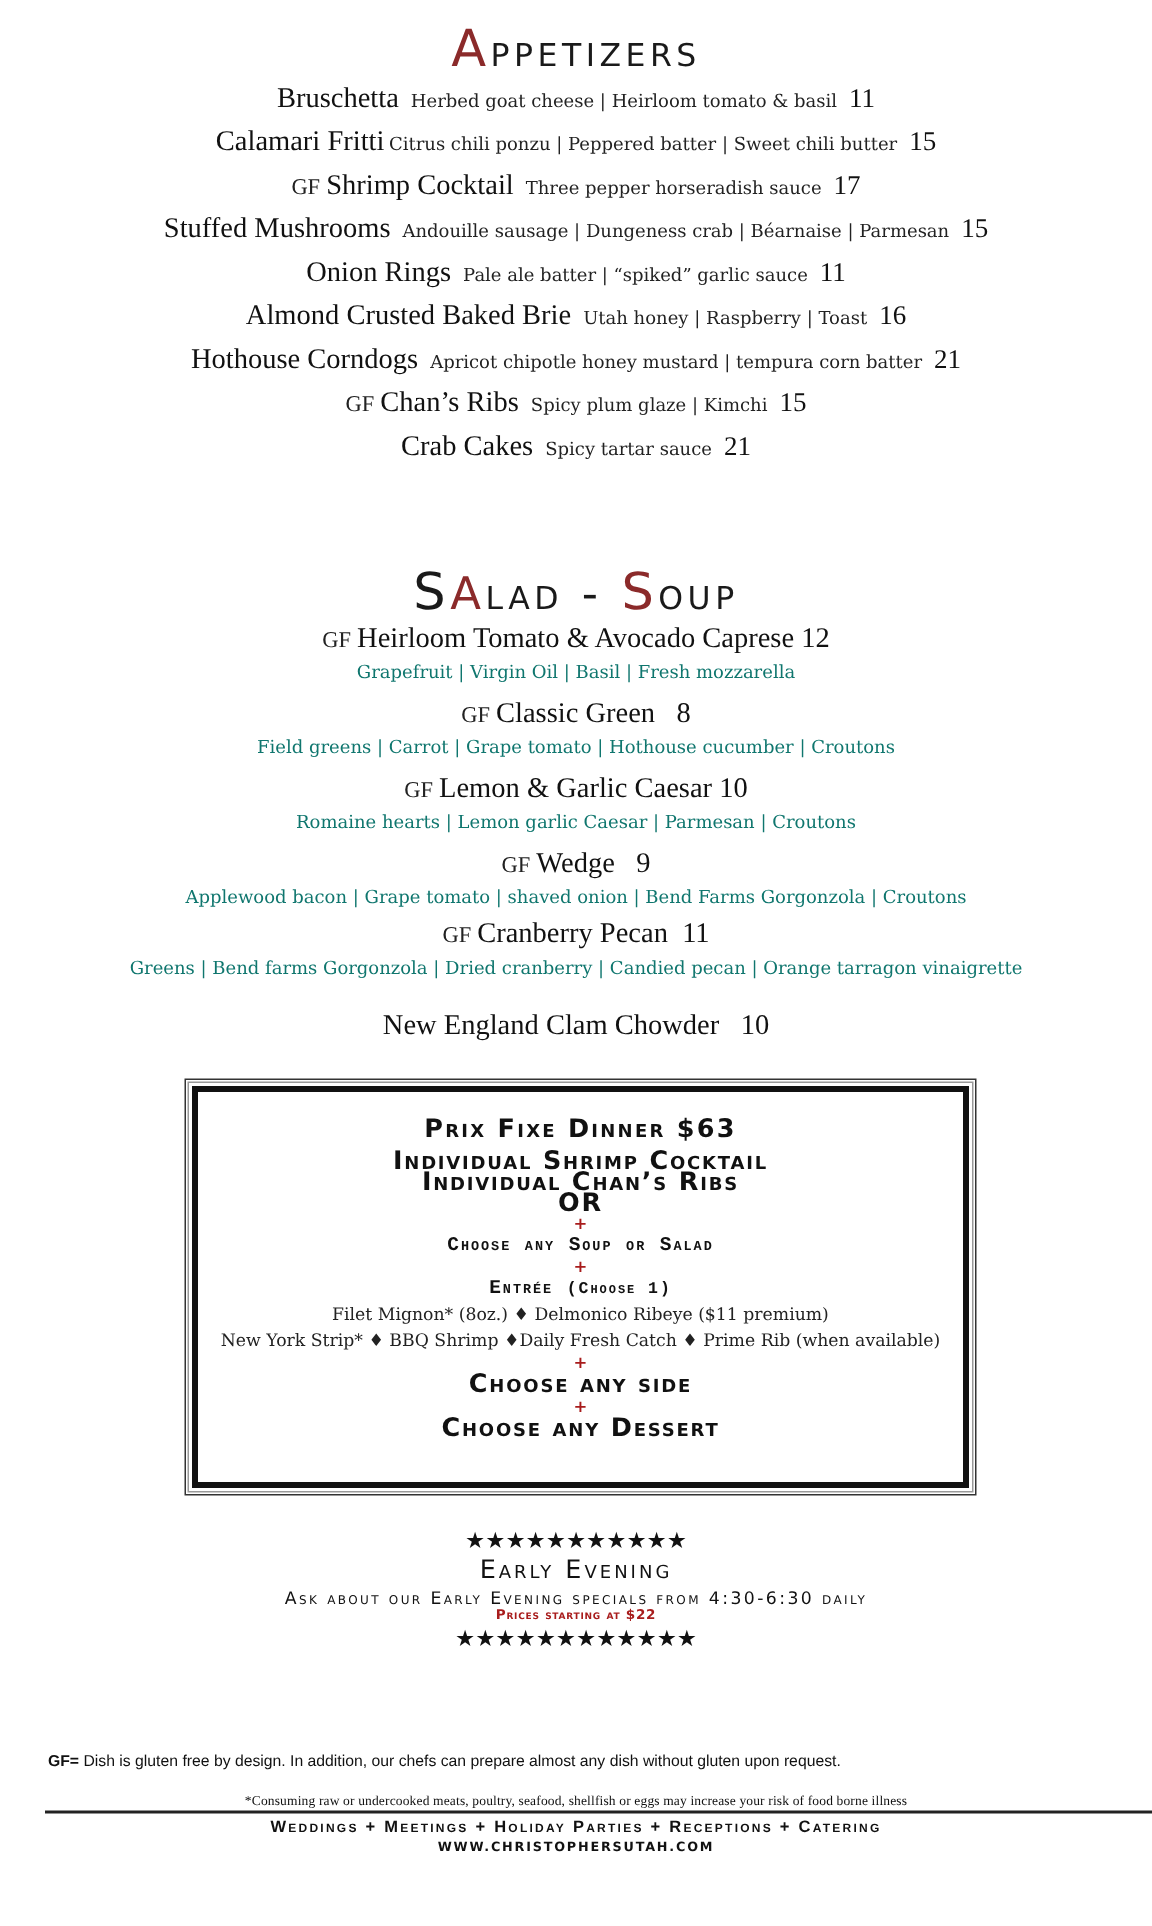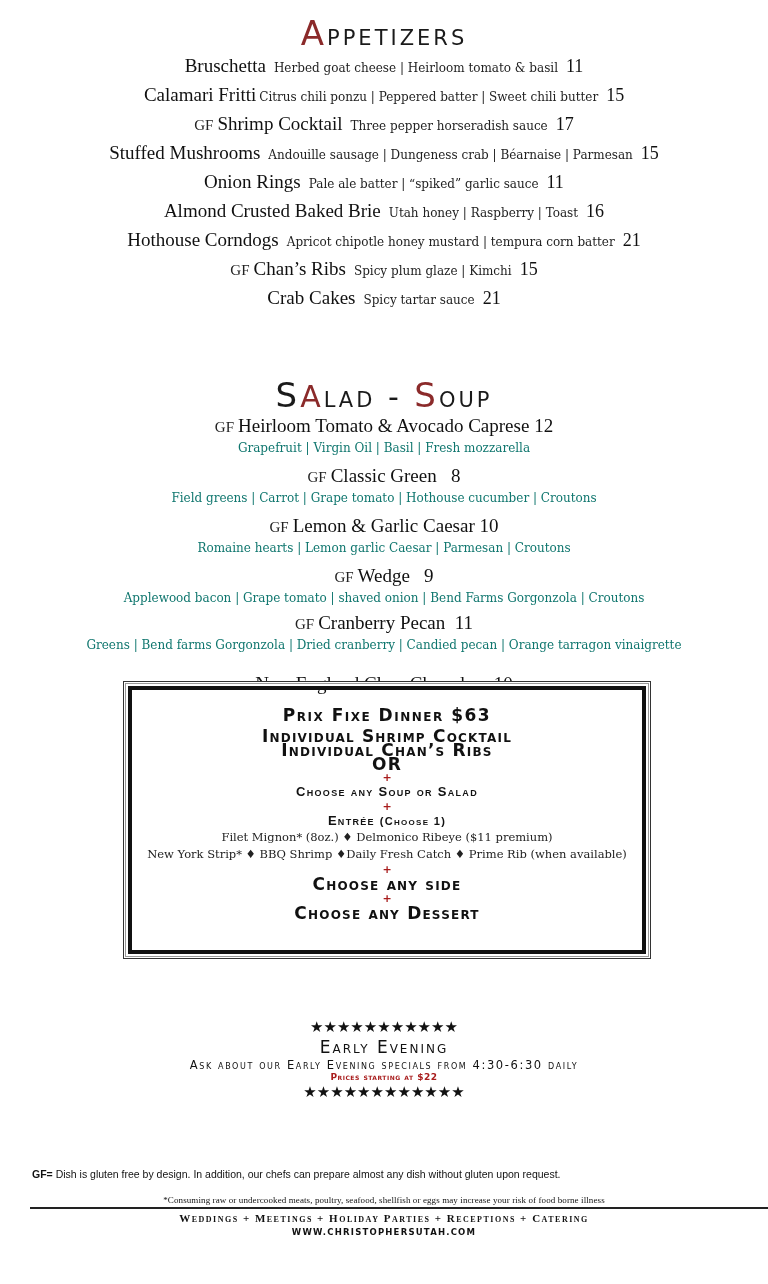--- a/index.html
+++ b/index.html
@@ -17,39 +17,39 @@
   .item-price { font-family:"Liberation Serif", serif; font-size:18px; margin-left:8px; color:#111; }
 
   #salad-title { position:absolute; top:376px; left:0; width:768px; font-size:30px; line-height:38px; text-align:center; }
   #salad-list { position:absolute; top:414px; left:0; width:768px; }
   .salad-item { text-align:center; }
   .salad-head { font-family:"Liberation Serif", serif; font-size:19px; line-height:24px; white-space:nowrap; }
   .salad-desc { font-family:"DejaVu Serif", serif; font-size:12px; line-height:18px; color:#0f766e; white-space:nowrap; margin-bottom:7px; }
 
   #chowder { position:absolute; top:673px; left:0; width:768px; text-align:center; font-family:"Liberation Serif", serif; font-size:19px; }
 
-  #prix-box { position:absolute; top:686px; left:128px; width:510px; height:260px; border:4px solid #111; outline:1px solid #999; outline-offset:2px; box-shadow: 0 0 0 4px #fff, 0 0 0 5px #333; }
+  #prix-box { position:absolute; top:724px; left:128px; width:510px; height:260px; border:4px solid #111; outline:1px solid #999; outline-offset:2px; box-shadow: 0 0 0 4px #fff, 0 0 0 5px #333; }
   #prix-inner { position:absolute; top:14px; left:0; width:100%; text-align:center; }
   .px-title { font-family:"DejaVu Sans", sans-serif; font-weight:bold; font-variant:small-caps; font-size:17px; letter-spacing:1.5px; line-height:22px; margin-bottom:3px; }
   .px-line { font-family:"DejaVu Sans", sans-serif; font-weight:bold; font-variant:small-caps; font-size:17px; letter-spacing:1.2px; line-height:14px; }
-  .px-big { font-family:Liberation Sans, sans-serif; font-weight:bold; font-variant:small-caps; font-size:13px; letter-spacing:1.3px; line-height:16px; }
+  .px-big { font-family:Liberation Mono, monospace; font-weight:bold; font-variant:small-caps; font-size:13px; letter-spacing:1.3px; line-height:16px; }
   .px-plus { color:#a81c1c; font-family:"DejaVu Sans", sans-serif; font-weight:bold; font-size:11px; line-height:13px; }
   .px-entree { font-family:"DejaVu Serif", serif; font-size:11.5px; line-height:17px; color:#222; white-space:nowrap; }
 
   #early { position:absolute; top:1018px; left:0; width:768px; text-align:center; }
   .stars { font-family:"DejaVu Sans", sans-serif; font-size:15px; letter-spacing:0px; line-height:18px; color:#111; }
   .early-title { font-family:"DejaVu Sans", sans-serif; font-variant:small-caps; font-size:17px; letter-spacing:2px; line-height:22px; }
   .early-desc { font-family:"DejaVu Sans", sans-serif; font-variant:small-caps; font-size:11.5px; letter-spacing:1.6px; line-height:14px; }
   .early-prices { font-family:"DejaVu Sans", sans-serif; font-weight:bold; font-variant:small-caps; font-size:9px; letter-spacing:0.5px; line-height:11px; color:#a81c1c; }
 
   #gf-note { position:absolute; top:1168px; left:32px; font-family:"Liberation Sans", sans-serif; font-size:10.5px; color:#111; white-space:nowrap; }
   #gf-note b { font-weight:bold; }
   #raw-note { position:absolute; top:1195px; left:0; width:768px; text-align:center; font-family:"Liberation Serif", serif; font-size:9px; color:#111; letter-spacing:0.1px; }
   #rule { position:absolute; top:1207px; left:30px; width:738px; height:2px; background:#222; }
-  #events { position:absolute; top:1211px; left:0; width:768px; text-align:center; font-family:Liberation Serif, serif; font-weight:bold; font-variant:small-caps; font-size:11px; letter-spacing:1.5px; line-height:14px; }
+  #events { position:absolute; top:1211px; left:0; width:768px; text-align:center; font-family:Liberation Sans, sans-serif; font-weight:bold; font-variant:small-caps; font-size:11px; letter-spacing:1.5px; line-height:14px; }
   #website { position:absolute; top:1226px; left:0; width:768px; text-align:center; font-family:"DejaVu Sans", sans-serif; font-weight:bold; font-size:8.5px; letter-spacing:1.2px; line-height:12px; }
 </style>
 </head>
 <body>
 
 <div id="appetizers-title" class="sc-title"><span class="red" style="font-size:34px;">A</span><span>ppetizers</span></div>
 
 <div id="appetizers-list">
   <div class="app-row">
     <span class="item-name">Bruschetta</span><span class="item-desc">Herbed goat cheese | Heirloom tomato &amp; basil</span><span class="item-price">11</span>

